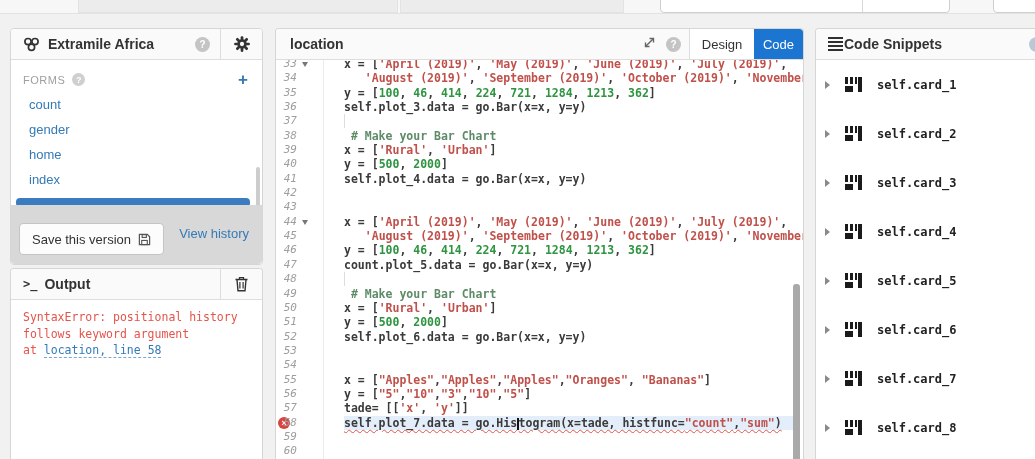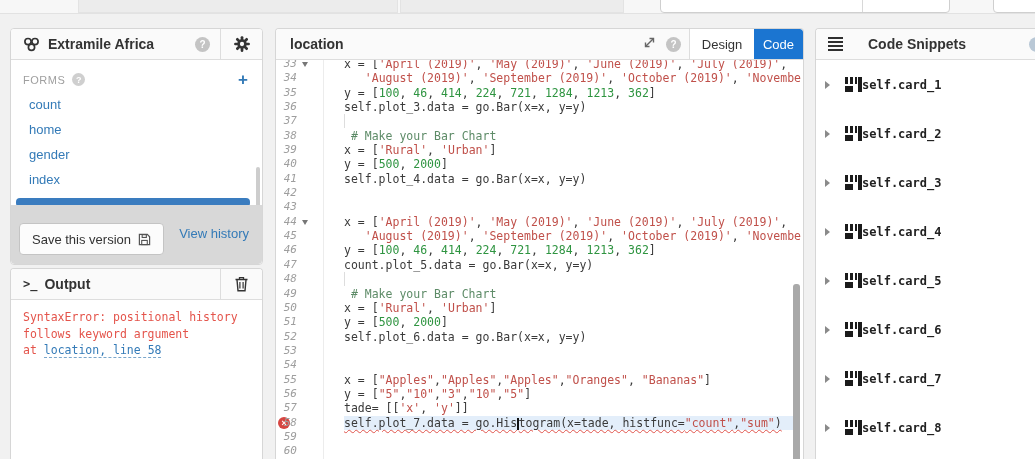--- a/index.html
+++ b/index.html
@@ -63,45 +63,45 @@
   .codearea { position:relative; height:400px; overflow:hidden; font-family:"DejaVu Sans Mono", monospace; font-size:11.5px; background:#fff; }
   .gutline { position:absolute; left:47px; top:0; bottom:0; border-left:1px solid #ececec; }
   #code-lines { margin-top:-3px; }
   .cl { display:flex; height:14.35px; line-height:14.35px; white-space:pre; }
   .gut { width:47px; flex:none; position:relative;font-style:italic; }
   .num { position:absolute; left:0; width:21px; text-align:right; color:#9e9e9e; font-size:11px; }
   .fold { position:absolute; left:26px; top:5px; width:0; height:0; border-left:3.5px solid transparent; border-right:3.5px solid transparent; border-top:5px solid #777; }
   .errdot { position:absolute; left:2px; top:1px; width:12px; height:12px; border-radius:50%; background:#d64541; color:#fff;
             font-size:9px; line-height:12px; text-align:center; font-weight:bold; font-family:"Liberation Sans", sans-serif; }
   .code { padding-left:21px; color:#3a3a3a; }
-  .inner { display:inline-block; }
+  .inner { display:inline-block;font-weight:bold; }
   .hl .inner { background:#e3eefa; padding-right:18px; }
   .sq { text-decoration:underline; text-decoration-style:wavy; text-decoration-color:#e0544c; text-decoration-thickness:1px; text-underline-offset:2px; }
   .s { color:#c0504a; } .n { color:#2e9440; } .c { color:#5d8b67; } .p { color:#3a3a3a; }
   .cursor { display:inline-block; width:1.5px; height:12px; background:#111; vertical-align:text-bottom; }
   .guide { display:inline-block; width:0; height:14px; border-left:1px solid #ddd; vertical-align:top; }
   .edscroll { position:absolute; right:3px; top:224px; width:7px; height:207px; background:#a9a9a9; border-radius:3px; }
 
   
   #snippets { left:815px; top:28px; width:221px; height:431px; border-radius:4px 0 0 0; border-right:none; border-bottom:none; }
   #snippets .phead { padding-left:12px; position:relative; }
-  #snippets .ptitle { margin-left:25px; }
+  #snippets .ptitle { margin-left:1px; }
   .menuicon { display:inline-flex; flex-direction:column; gap:2px; flex:none; }
   .menuicon i { display:block; width:15px; height:2px; background:#2f2f2f; }
   .help-partial { position:absolute; right:-8px; top:8px; width:15px; height:15px; border-radius:50%; background:#b9c8d6; }
   .snrow { height:49px; display:flex; align-items:center; padding-left:9px; cursor:pointer; }
   .caret { width:0; height:0; border-top:4px solid transparent; border-bottom:4px solid transparent; border-left:5px solid #8a8a8a; flex:none; }
   .cardicon { position:relative; width:17px; height:15px; margin-left:15px; flex:none; }
   .cardicon i { position:absolute; background:#1b1b1b; }
   .cardicon .b1 { left:0; top:0; width:3px; height:7px; }
   .cardicon .b2 { left:5px; top:0; width:3px; height:7px; }
   .cardicon .b3 { left:10px; top:0; width:2px; height:7px; }
   .cardicon .blk { left:0; top:9px; width:8px; height:6px; }
   .cardicon .tall { left:13px; top:0; width:4px; height:15px; }
-  .snlabel { font-family:"DejaVu Sans Mono", monospace; font-size:12px; font-weight:bold; color:#222; }
+  .snlabel { margin-left:15px; font-family:"DejaVu Sans Mono", monospace; font-size:12px; font-weight:bold; color:#222; }
 </style>
 </head>
 <body>
 
 <div class="topstrip">
   <div class="toptab tab1"></div>
   <div class="toptab tab2"></div>
   <div class="topbox box1">
       <span class="divider"></span>
     </div>
@@ -130,22 +130,22 @@
       </svg>
     </span>
   </div>
   <div class="formsrow">
     <span class="formslabel">FORMS</span>
     <span class="help">?</span>
     <span class="plus">+</span>
   </div>
   <div id="forms-list">
       <div class="form-link">count</div>
+      <div class="form-link">gender</div>
       <div class="form-link">home</div>
-      <div class="form-link">gender</div>
       <div class="form-link">index</div>
     </div>
   <div class="bluebar"></div>
   <div class="sbthumb"></div>
   <div class="sfoot">
     <button class="savebtn">
       <span>Save this version</span>
       <svg width="13" height="13" viewBox="0 0 14 14">
         <path d="M1.5 1.5 h8.5 l2.5 2.5 v8.5 h-11 z" fill="none" stroke="#555" stroke-width="1.3"></path>
         <rect x="4" y="8" width="6" height="4.5" fill="none" stroke="#555" stroke-width="1.2"></rect>

